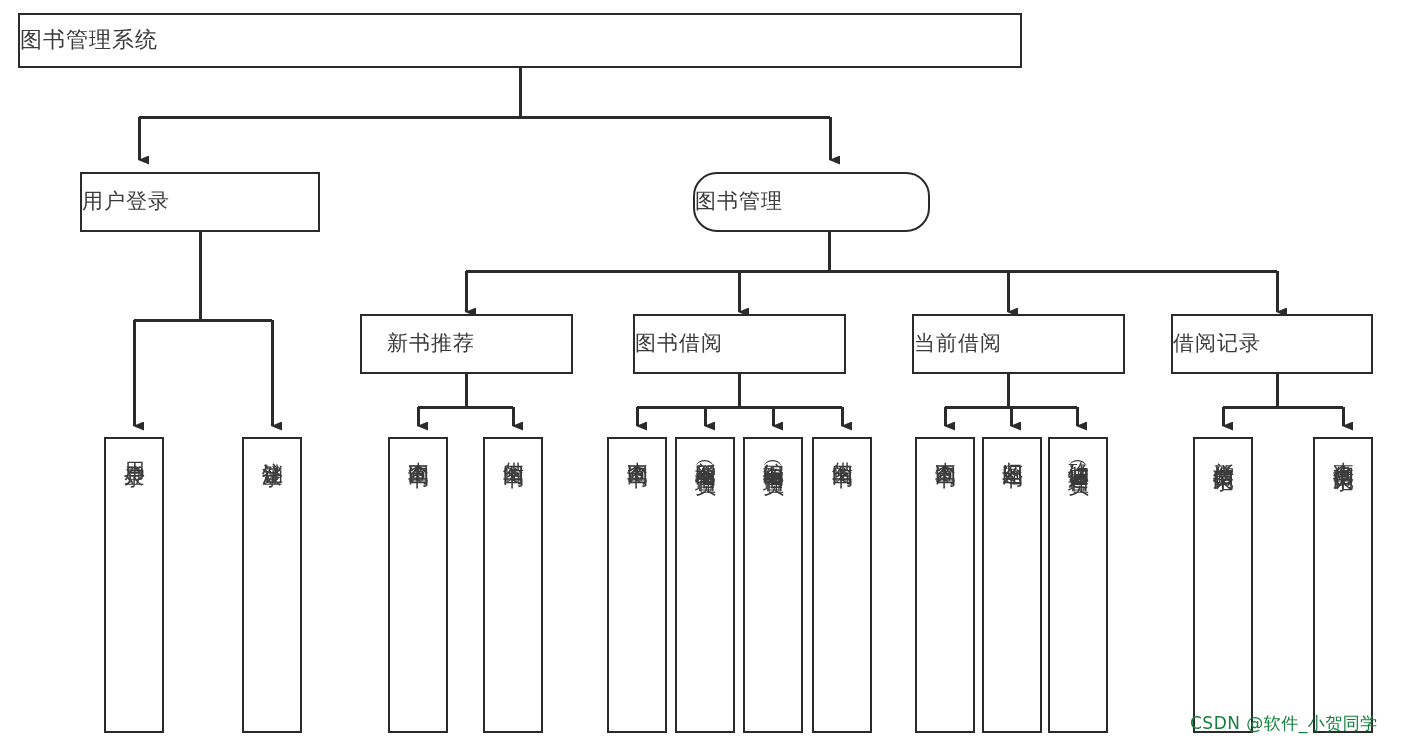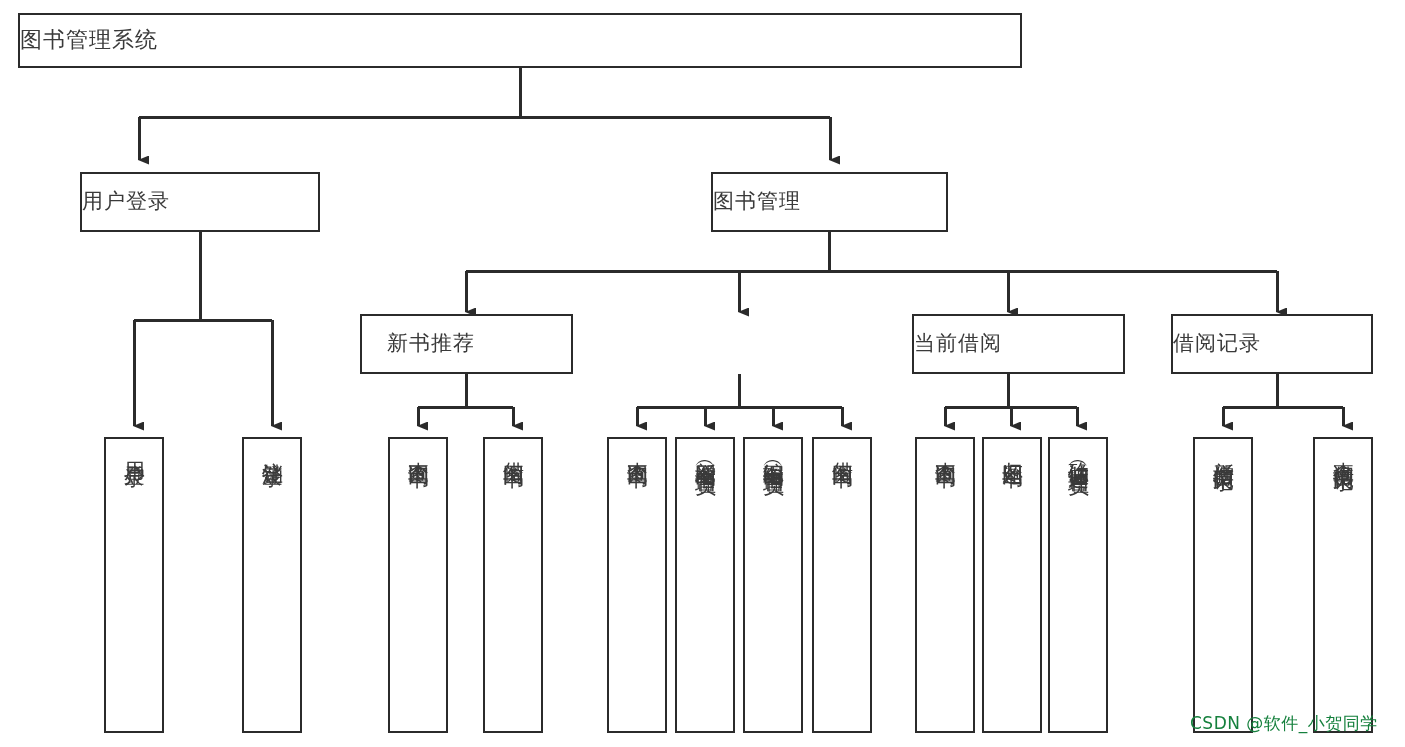--- a/index.html
+++ b/index.html
@@ -124,26 +124,29 @@
     </g>
   </svg>
 
   <div class="node-box horizontal root" style="left:18px; top:13px; width:1004px; height:55px;">
     <span class="node-label">图书管理系统</span>
   </div>
 
   <div class="node-box horizontal" style="left:80px; top:172px; width:240px; height:60px;">
     <span class="node-label">用户登录</span>
   </div>
-  <div class="node-box horizontal" style="left:711px; top:172px; width:237px; height:60px;">
+  <div class="node-box horizontal" style="left:693px; top:172px; width:237px; height:60px;border-radius:24px;">
     <span class="node-label">图书管理</span>
   </div>
 
   <div class="node-box horizontal" style="left:360px; top:314px; width:213px; height:60px;padding-left:25px;">
     <span class="node-label">新书推荐</span>
+  </div>
+  <div class="node-box horizontal" style="left:633px; top:314px; width:213px; height:60px;">
+    <span class="node-label">图书借阅</span>
   </div>
   <div class="node-box horizontal" style="left:902px; top:314px; width:213px; height:60px;margin-left:10px;">
     <span class="node-label">当前借阅</span>
   </div>
   <div class="node-box horizontal" style="left:1171px; top:314px; width:202px; height:60px;">
     <span class="node-label">借阅记录</span>
   </div>
 
   <div class="node-box vertical" style="left:104px; top:437px; width:60px; height:296px;">
     <span class="node-label">用户登录</span>

